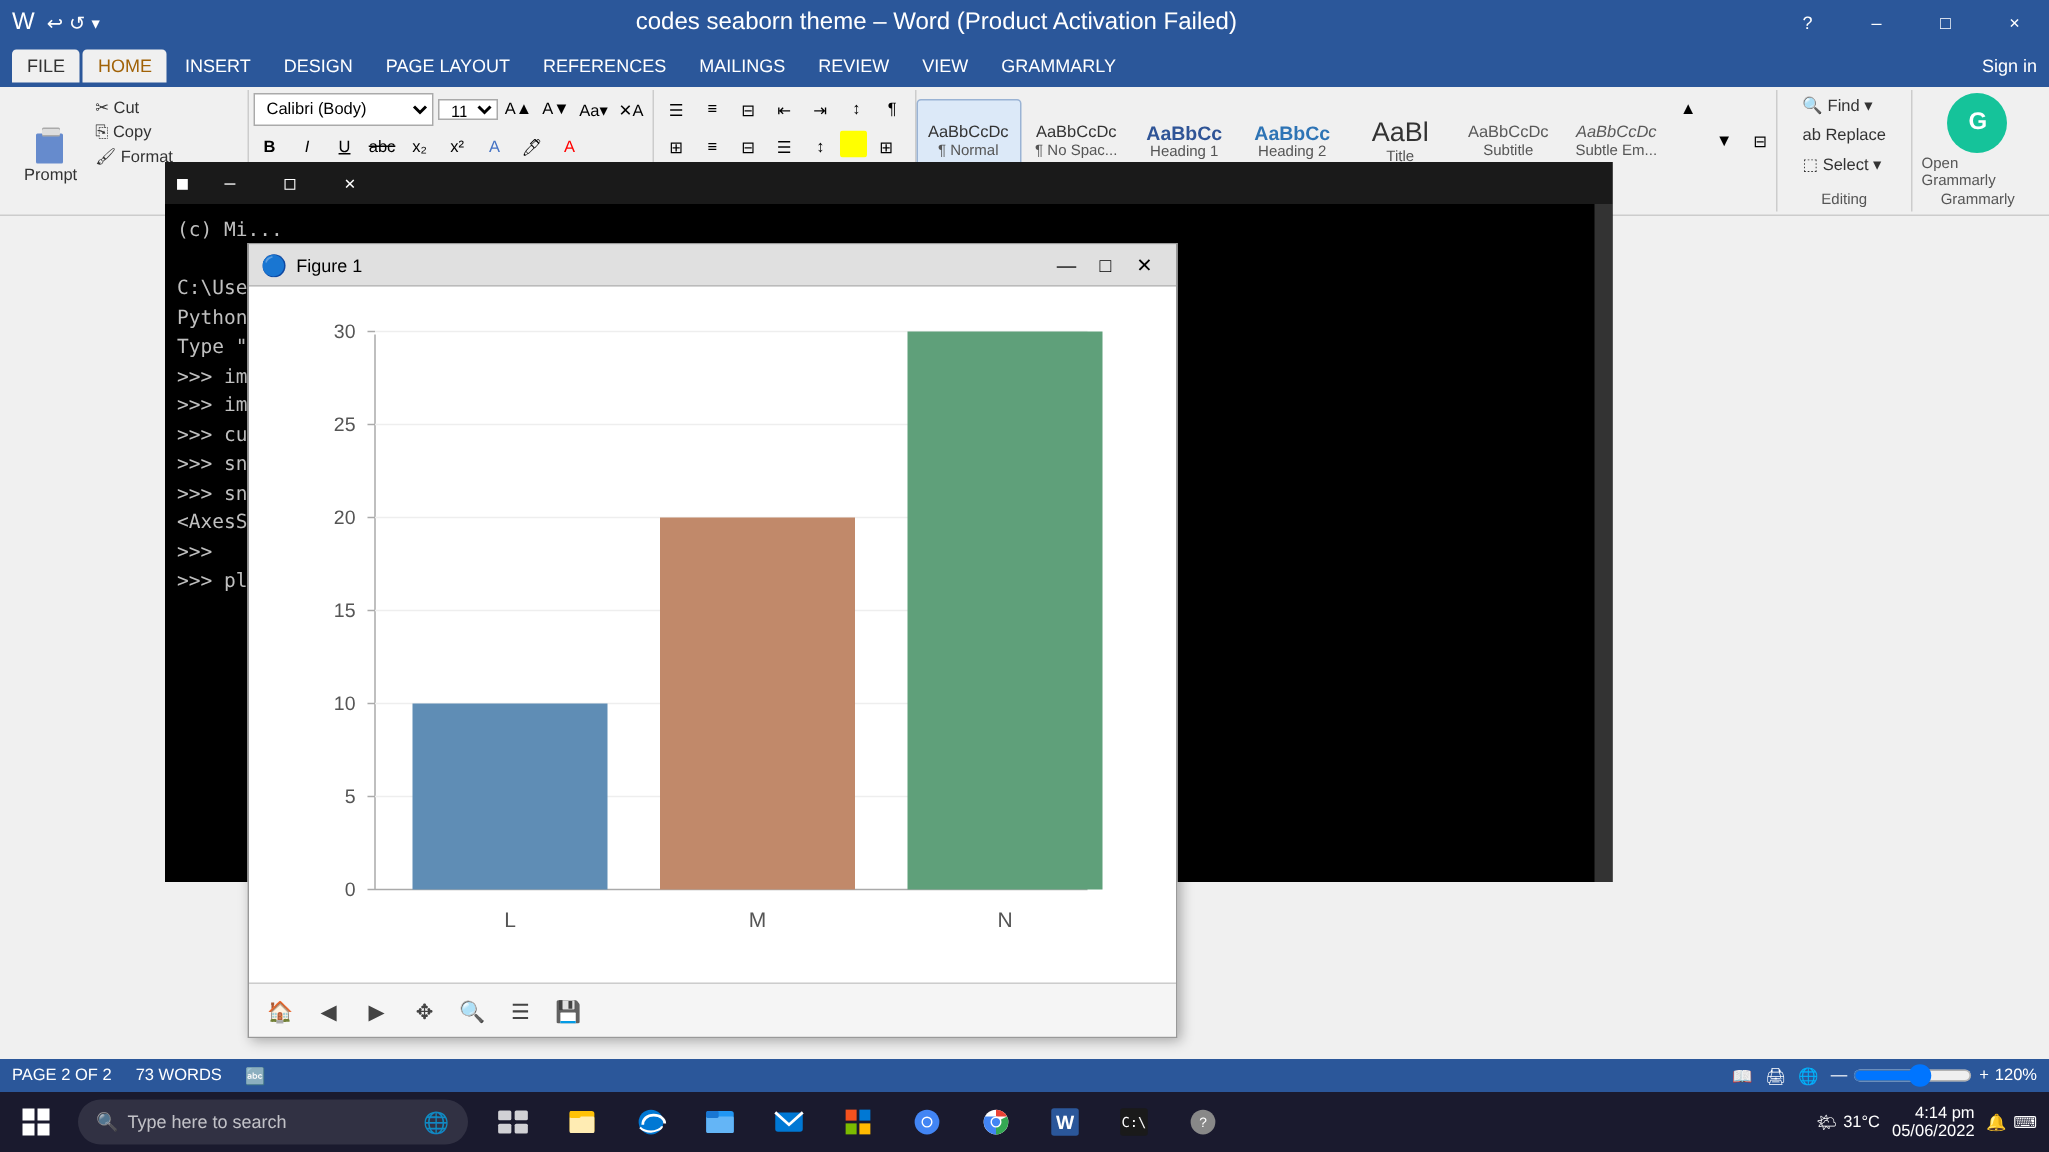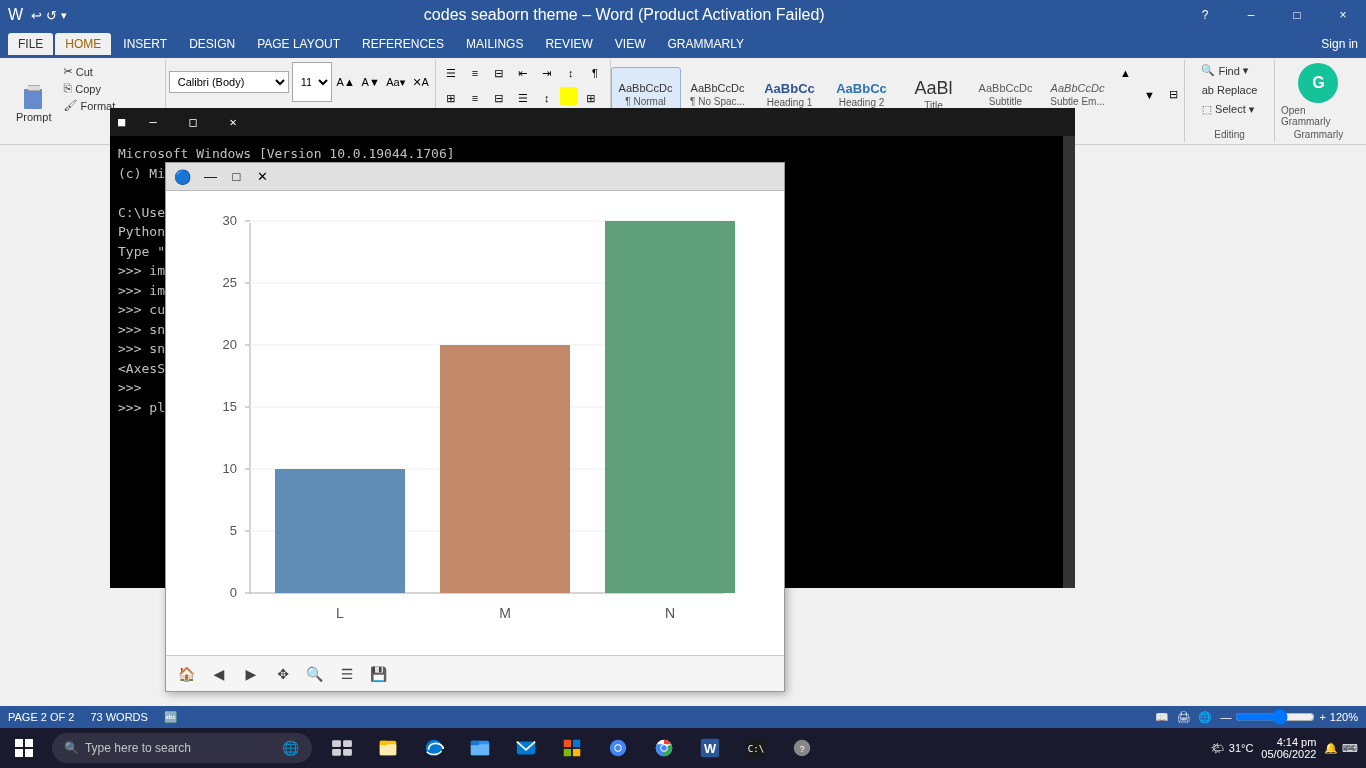--- a/index.html
+++ b/index.html
@@ -90,21 +90,21 @@
     .clipboard-btn {
       font-size: 11px; cursor: pointer; padding: 1px 4px; border-radius: 2px;
       color: #333; display: flex; align-items: center; gap: 3px;
     }
     .font-row1, .font-row2 { display: flex; align-items: center; gap: 3px; }
     .font-select {
       width: 120px; height: 22px; font-size: 11px; border: 1px solid #aaa;
       background: white; padding: 1px 4px;
     }
     .font-size-select {
-      width: 40px; height: 40px; font-size: 11px; border: 1px solid #aaa;
+      width: 40px; height: 14px; font-size: 11px; border: 1px solid #aaa;
       background: white; padding: 1px 4px;
     }
     .ribbon-small-btn {
       width: 22px; height: 22px; display: flex; align-items: center; justify-content: center;
       cursor: pointer; border: 1px solid transparent; border-radius: 2px; font-size: 11px;
     }
     .style-item {
       display: flex; flex-direction: column; align-items: center; justify-content: center;
       padding: 2px 6px; cursor: pointer; border-radius: 3px; min-width: 70px; min-height: 56px;
     }
@@ -366,41 +366,41 @@
 <div id="cmd-window">
   <div class="cmd-titlebar">
     <span class="cmd-titlebar-icon">■</span>
     <div class="cmd-titlebar-controls">
       <div class="cmd-titlebar-btn">—</div>
       <div class="cmd-titlebar-btn">□</div>
       <div class="cmd-titlebar-btn close">✕</div>
     </div>
   </div>
   <div class="cmd-body">
-    <div class="cmd-line">Microsoft Windows [Version 10.0.19044.1706]</div>
     <div class="cmd-line">(c) Mi...</div>
     <div class="cmd-line">&nbsp;</div>
     <div class="cmd-line">C:\User</div>
     <div class="cmd-line">Python                                          on win32</div>
     <div class="cmd-line">Type "</div>
     <div class="cmd-line">&gt;&gt;&gt; im</div>
     <div class="cmd-line">&gt;&gt;&gt; im</div>
     <div class="cmd-line">&gt;&gt;&gt; cu</div>
     <div class="cmd-line">&gt;&gt;&gt; sn</div>
     <div class="cmd-line">&gt;&gt;&gt; sn</div>
     <div class="cmd-line">&lt;AxesSu</div>
     <div class="cmd-line">&gt;&gt;&gt;</div>
     <div class="cmd-line">&gt;&gt;&gt; pl</div>
   </div>
   <div class="cmd-scrollbar"></div>
 </div>
 
 <div id="figure-window">
   <div class="figure-titlebar">
     <span class="figure-titlebar-icon">🔵</span>
+    <span class="figure-titlebar-title">Figure 1</span>
     <div class="figure-titlebar-controls">
       <div class="figure-titlebar-btn">—</div>
       <div class="figure-titlebar-btn">□</div>
       <div class="figure-titlebar-btn close">✕</div>
     </div>
   </div>
   <div class="figure-body">
     <div class="chart-container">
       <svg class="chart-svg" viewBox="0 0 560 430">
 

